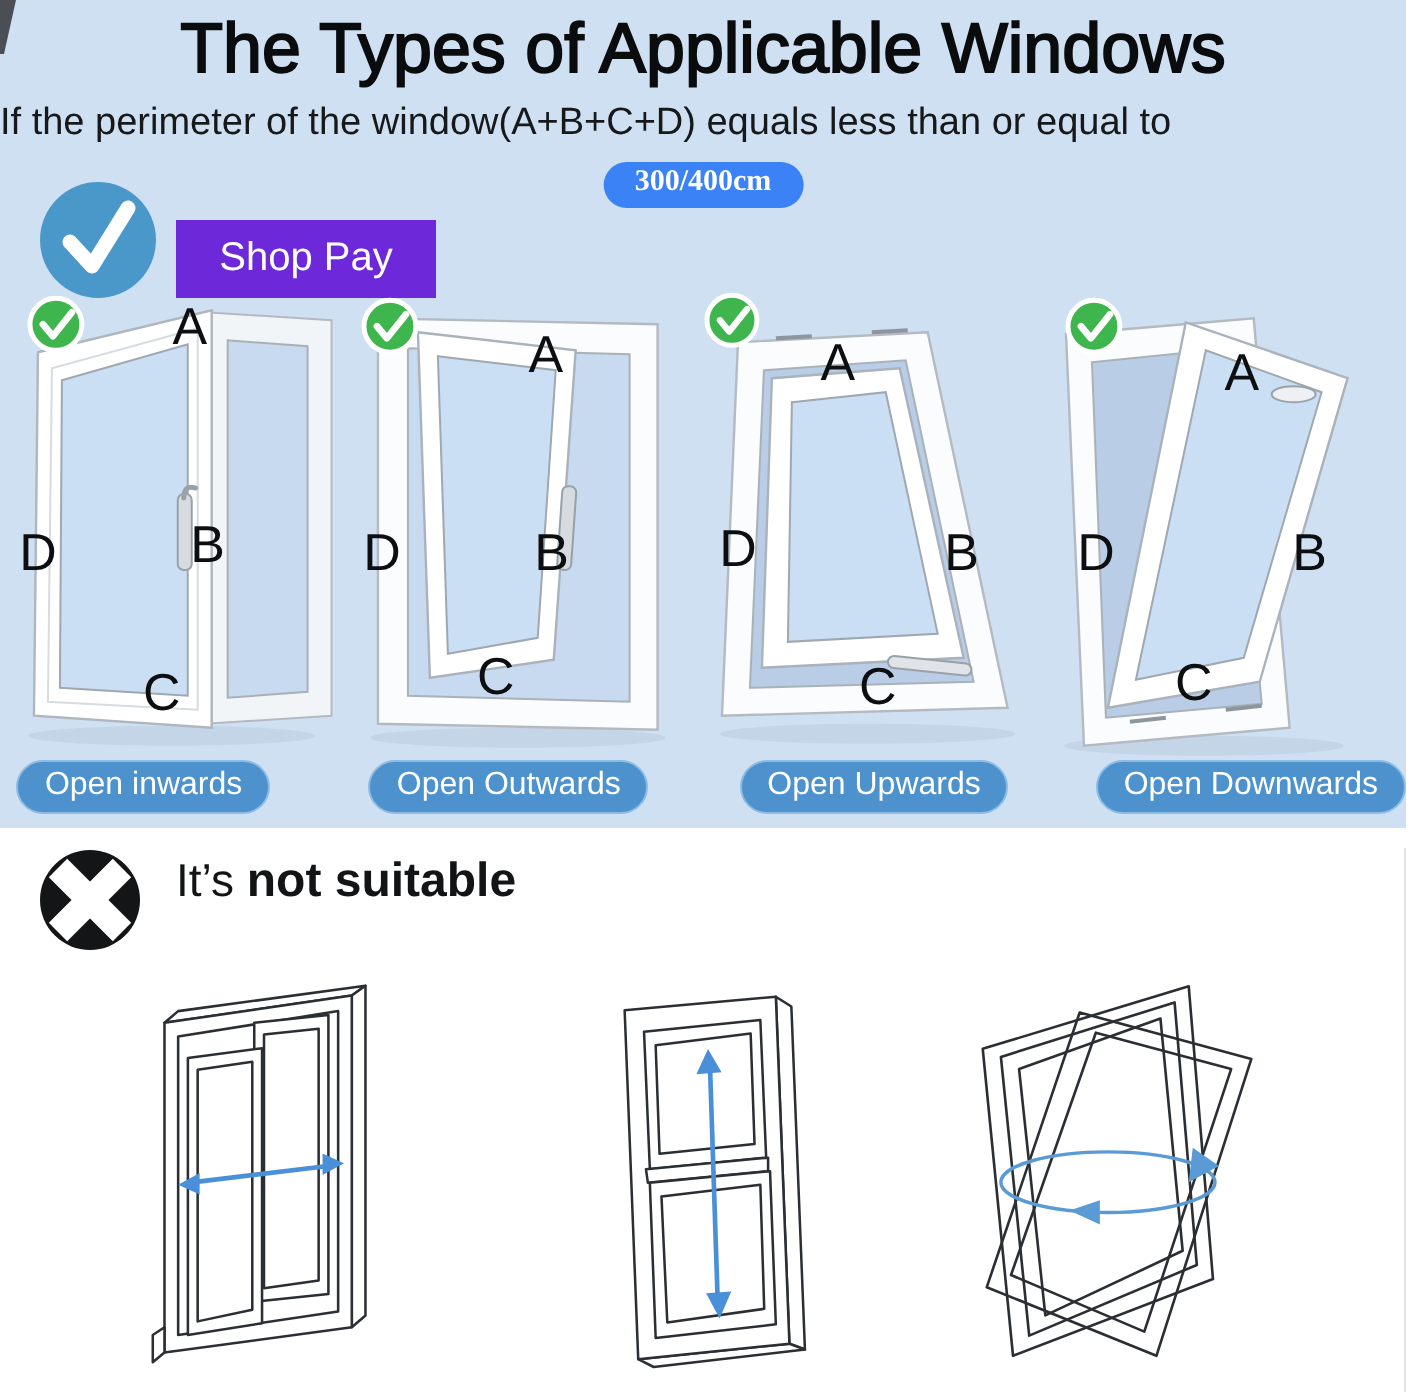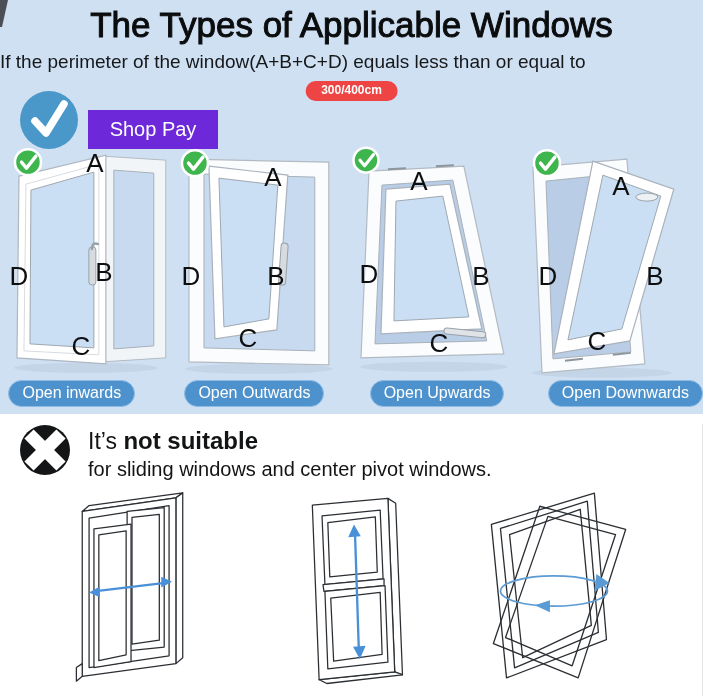--- a/index.html
+++ b/index.html
@@ -8,22 +8,22 @@
 
   
   .blue-section{position:absolute;left:0;top:0;width:703px;height:414px;background:#cfe0f3;}
   .corner-sliver{position:absolute;left:0;top:0;width:8px;height:27px;background:#4b4f55;
     clip-path:polygon(0 0,100% 0,25% 100%,0 100%);}
   .title{position:absolute;top:5px;left:0;width:100%;text-align:center;
     font-size:35px;font-weight:normal;color:#0b0c0d;-webkit-text-stroke:1px #0b0c0d;letter-spacing:0;}
   .subtitle{position:absolute;top:51px;left:0;width:100%;text-align:left;
     font-size:19px;color:#16181a;}
   .badge{position:absolute;top:81px;left:50%;transform:translateX(-50%);
-    background:#ef4444;color:#fff;font-weight:bold;font-size:12px;
-    padding:2px 16px 4px;border-radius:16px;white-space:nowrap;}
+    background:#3b82f6;color:#fff;font-weight:bold;font-size:15px;
+    padding:2px 16px 4px;border-radius:16px;white-space:nowrap;font-family:Liberation Serif, serif;}
   .blue-check{position:absolute;left:19px;top:90px;width:60px;height:60px;}
   .tooltip{position:absolute;left:88px;top:110px;width:130px;height:39px;
     background:#6d28d9;color:#ffffff;font-size:20px;
     display:flex;align-items:center;justify-content:center;}
 
   .windows-row{position:absolute;left:0;top:145px;width:703px;height:233px;display:flex;}
   .win-col{flex:1 1 0;position:relative;}
   .win-col svg{display:block;width:100%;height:233px;}
   svg text{font-family:"Liberation Sans",sans-serif;font-size:26px;fill:#0d0e0f;}
 
@@ -176,21 +176,20 @@
     <svg class="x-icon" viewBox="0 0 54 54">
       <circle cx="27" cy="27" r="25" fill="#141516"></circle>
       <g stroke="#ffffff" stroke-width="13" stroke-linecap="butt">
         <line x1="11" y1="11" x2="43" y2="43"></line>
         <line x1="43" y1="11" x2="11" y2="43"></line>
       </g>
     </svg>
 
     <div class="ns-text">
       <div class="ns-line1"><span>It’s </span><b>not suitable</b></div>
-      <div class="ns-line2">for sliding windows and center pivot windows.</div>
     </div>
 
     <svg class="illus illus-1" viewBox="0 0 150 205">
       <g fill="#ffffff" stroke="#2b2f33" stroke-width="1.3" stroke-linejoin="round">
         <polygon points="24,24 31,18 127,5 120,10"></polygon>
         <polygon points="120,10 127,5 127,174 120,180"></polygon>
         <polygon points="24,24 120,10 120,180 24,193"></polygon>
         <polygon points="24,193 24,180 18,184 18,198"></polygon>
         <polygon points="31,31 113,18 113,172 31,184" fill="none"></polygon>
         <polygon points="70,24 108,20 108,163 70,167"></polygon>

